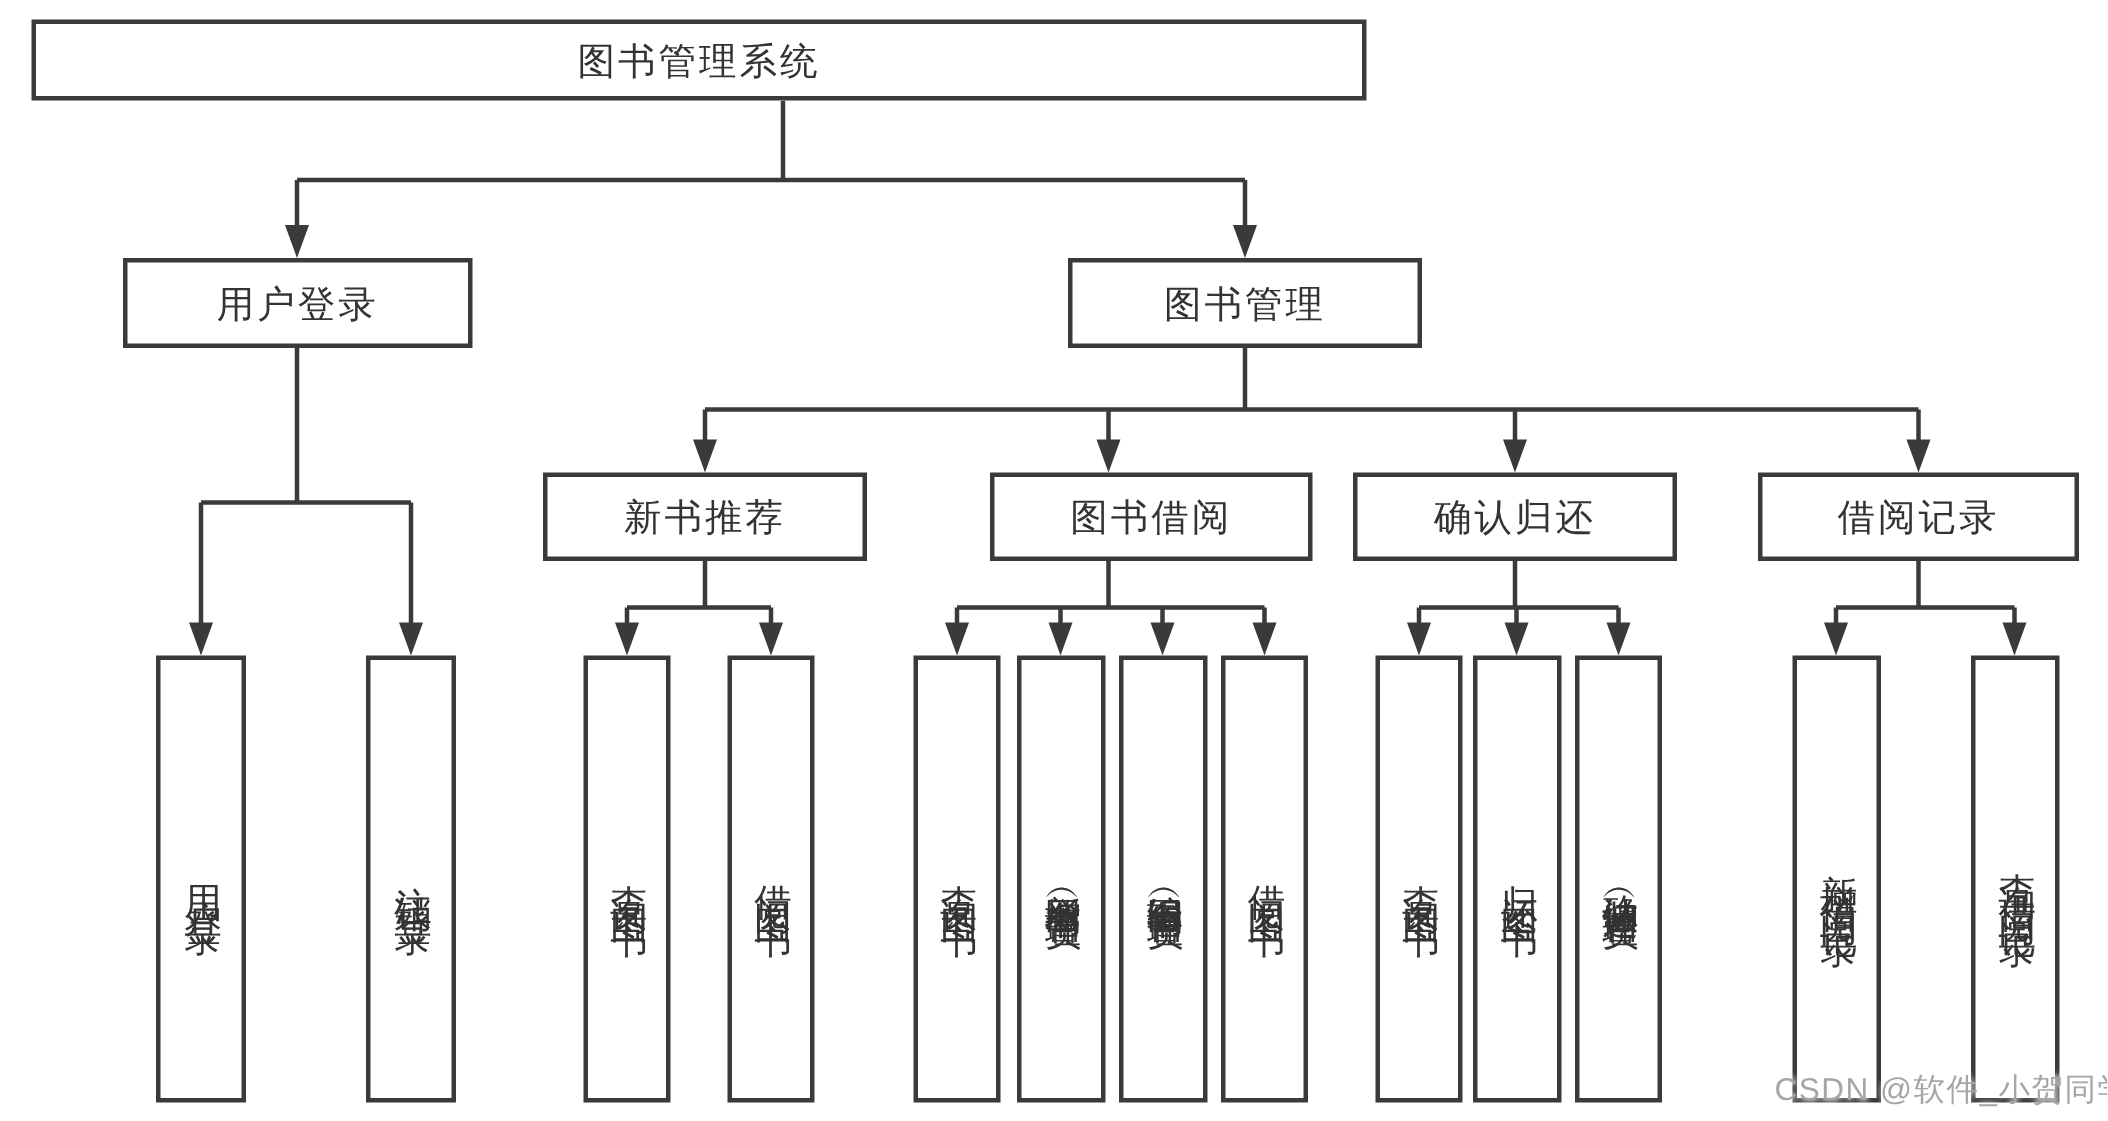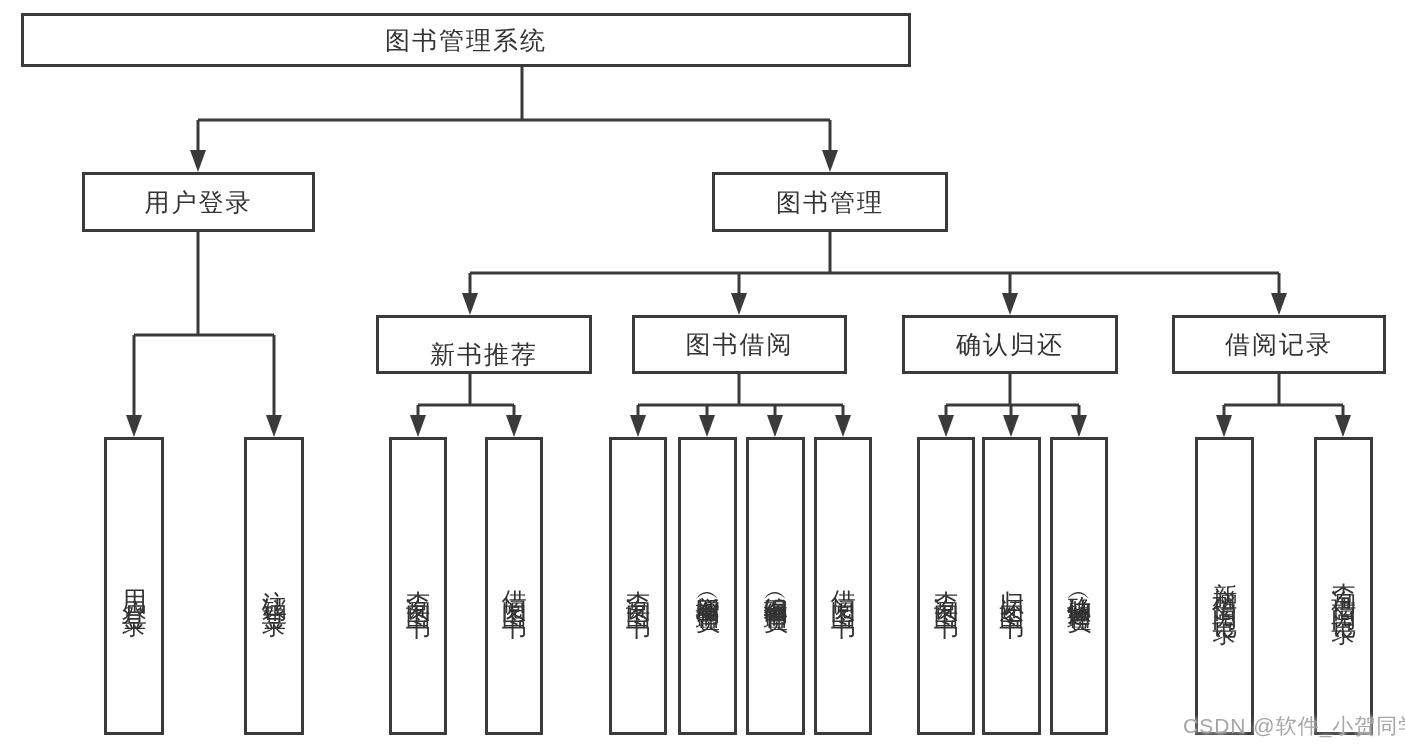--- a/index.html
+++ b/index.html
@@ -108,24 +108,24 @@
     <span>图书管理系统</span>
   </div>
 
   <div class="node" style="left:82px; top:172px; width:233px; height:60px;">
     <span>用户登录</span>
   </div>
   <div class="node" style="left:712px; top:172px; width:236px; height:60px;">
     <span>图书管理</span>
   </div>
 
-  <div class="node" style="left:376px; top:315px; width:216px; height:59px;align-items:flex-end;">
+  <div class="node" style="left:362px; top:315px; width:216px; height:59px;">
     <span>新书推荐</span>
   </div>
-  <div class="node" style="left:632px; top:315px; width:215px; height:59px;">
+  <div class="node" style="left:660px; top:315px; width:215px; height:59px;">
     <span>图书借阅</span>
   </div>
   <div class="node" style="left:902px; top:315px; width:216px; height:59px;">
     <span>确认归还</span>
   </div>
   <div class="node" style="left:1172px; top:315px; width:214px; height:59px;">
     <span>借阅记录</span>
   </div>
 
   <div class="node vbox" style="left:104px; width:60px;">

